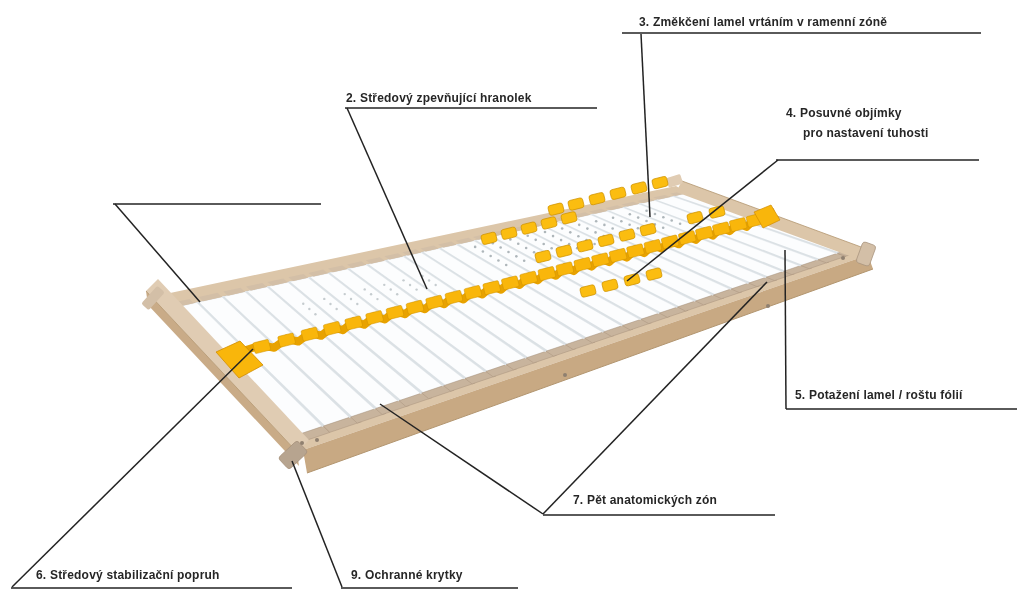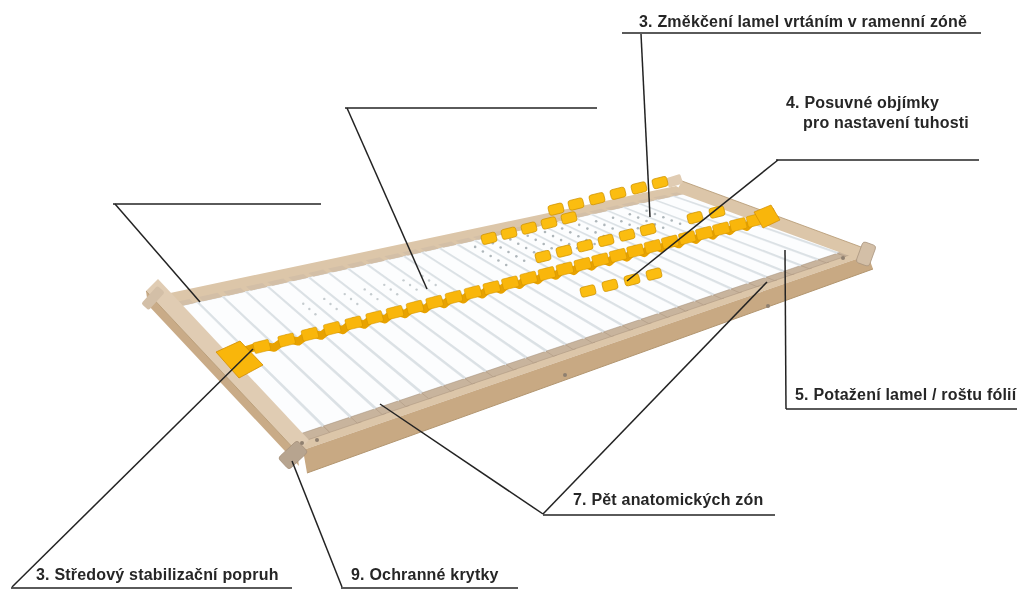--- a/index.html
+++ b/index.html
@@ -1,19 +1,19 @@
 <!DOCTYPE html>
 <html><head>
 <meta charset="utf-8">
 <style>
   html,body{margin:0;padding:0;background:#ffffff;}
   #stage{position:relative;width:1020px;height:601px;background:#ffffff;overflow:hidden;
          font-family:"Liberation Sans","DejaVu Sans",sans-serif;}
   #scene{position:absolute;left:0;top:0;}
-  .label{position:absolute;font-size:16px;font-weight:600;line-height:20px;
+  .label{position:absolute;font-size:12px;font-weight:600;line-height:20px;
          color:#262626;letter-spacing:.2px;white-space:nowrap;}
   .label .l2{display:block;margin-left:17px;text-align:right;}
 </style>
 </head>
 <body>
 
 <div id="stage">
 
   <svg id="scene" width="1020" height="601" viewBox="0 0 1020 601">
     <g id="g-frame">
@@ -308,19 +308,20 @@
         <line x1="641" y1="34" x2="650" y2="217" stroke="#232323" stroke-width="1.5"></line>
         <line x1="778" y1="160" x2="627" y2="281" stroke="#232323" stroke-width="1.5"></line>
         <line x1="785" y1="250" x2="786" y2="409" stroke="#232323" stroke-width="1.5"></line>
         <line x1="543" y1="514" x2="380" y2="404" stroke="#232323" stroke-width="1.5"></line>
         <line x1="543" y1="514" x2="767" y2="282" stroke="#232323" stroke-width="1.5"></line>
         <line x1="342" y1="587" x2="292" y2="461" stroke="#232323" stroke-width="1.5"></line>
         <line x1="12" y1="587" x2="253" y2="349" stroke="#232323" stroke-width="1.5"></line>
       </g>
   </svg>
 
+  <div class="label" style="left:346px;top:88px"><span>2. Středový zpevňující hranolek</span></div>
   <div class="label" style="left:639px;top:12px"><span>3. Změkčení lamel vrtáním v ramenní zóně</span></div>
-  <div class="label" style="left:786px;top:93px"><span>4. Posuvné objímky</span><span class="l2">pro nastavení tuhosti</span></div>
+  <div class="label" style="left:786px;top:103px"><span>4. Posuvné objímky</span><span class="l2">pro nastavení tuhosti</span></div>
   <div class="label" style="left:795px;top:385px"><span>5. Potažení lamel / roštu fólií</span></div>
   <div class="label" style="left:573px;top:490px"><span>7. Pět anatomických zón</span></div>
   <div class="label" style="left:351px;top:565px"><span>9. Ochranné krytky</span></div>
-  <div class="label" style="left:36px;top:565px"><span>3. Středový stabilizační popruh</span></div>
+  <div class="label" style="left:36px;top:565px"><span>6. Středový stabilizační popruh</span></div>
 </div>
 
 </body></html>

